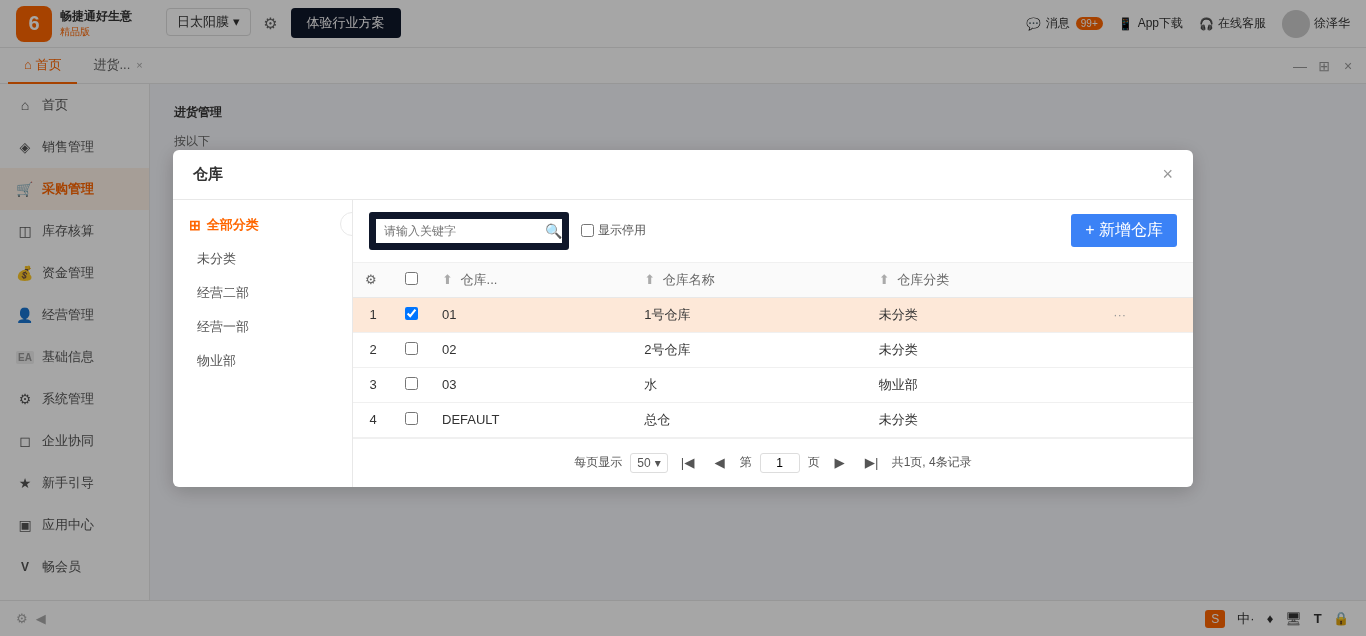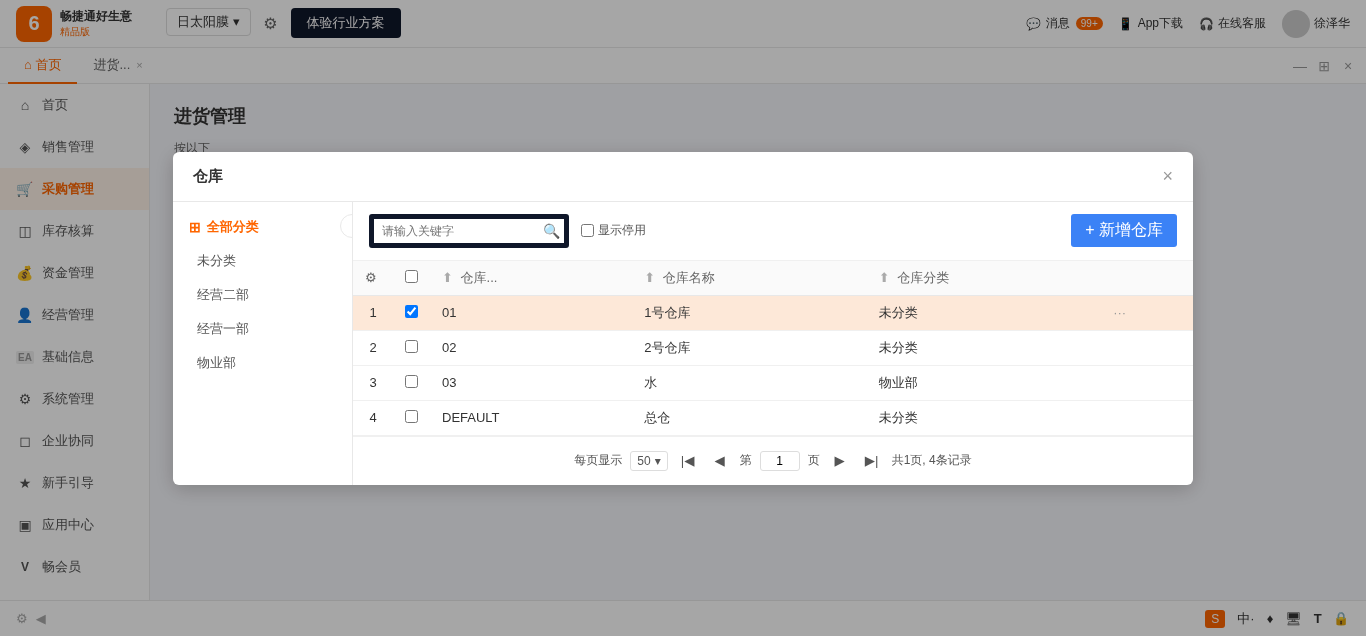--- a/index.html
+++ b/index.html
@@ -99,21 +99,21 @@
     .sidebar-icon { width: 18px; text-align: center; font-size: 14px; }
 
     
     .content-area {
       flex: 1;
       background: #f5f6fa;
       padding: 12px;
       overflow: auto;
       position: relative;
     }
-    .page-title { font-size: 18px; font-weight: bold; color: #333; margin-bottom: 12px; }
+    .page-title { font-size: 12px; font-weight: bold; color: #333; margin-bottom: 12px; }
     .toolbar { display: flex; align-items: center; gap: 8px; margin-bottom: 8px; }
     .btn { padding: 5px 12px; border-radius: 3px; border: 1px solid #ddd; background: #fff; cursor: pointer; font-size: 12px; color: #333; }
     .btn-primary { background: #f60; color: #fff; border-color: #f60; }
     .btn-icon { display: flex; align-items: center; gap: 4px; }
 
     
     .bottom-bar {
       position: fixed; bottom: 0; left: 0; right: 0; height: 36px;
       background: #fff; border-top: 1px solid #e8e8e8;
       display: flex; align-items: center; justify-content: space-between;
@@ -170,21 +170,21 @@
     }
 
     
     .table-area { flex: 1; display: flex; flex-direction: column; overflow: hidden; }
     .table-toolbar {
       display: flex; align-items: center; gap: 12px;
       padding: 12px 16px; border-bottom: 1px solid #f0f0f0;
     }
     .search-box {
       display: flex; align-items: center;
-      border: 5px solid #0f172a; border-radius: 3px;
+      border: 7px solid #0f172a; border-radius: 3px;
       padding: 4px 8px; background: #fff; gap: 6px;
       width: 200px;
     }
     .search-input {
       border: none; outline: none; font-size: 12px; color: #333; width: 160px;
       background: transparent;
     }
     .search-icon { color: #aaa; font-size: 14px; }
     .checkbox-label { display: flex; align-items: center; gap: 4px; font-size: 12px; color: #555; }
     .add-btn {

